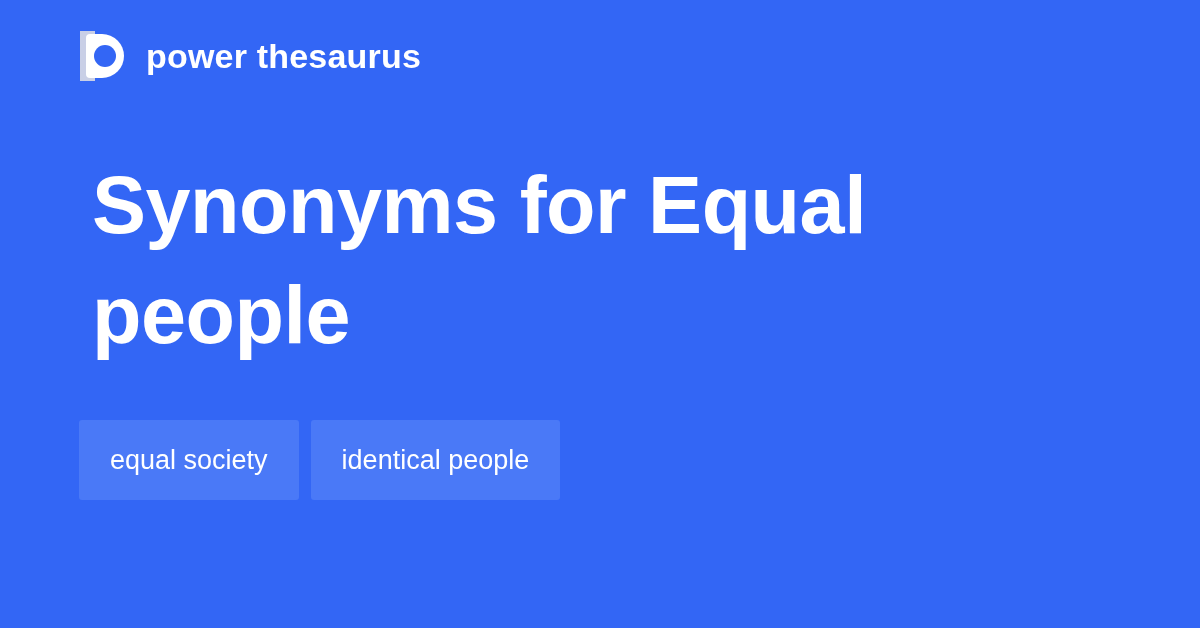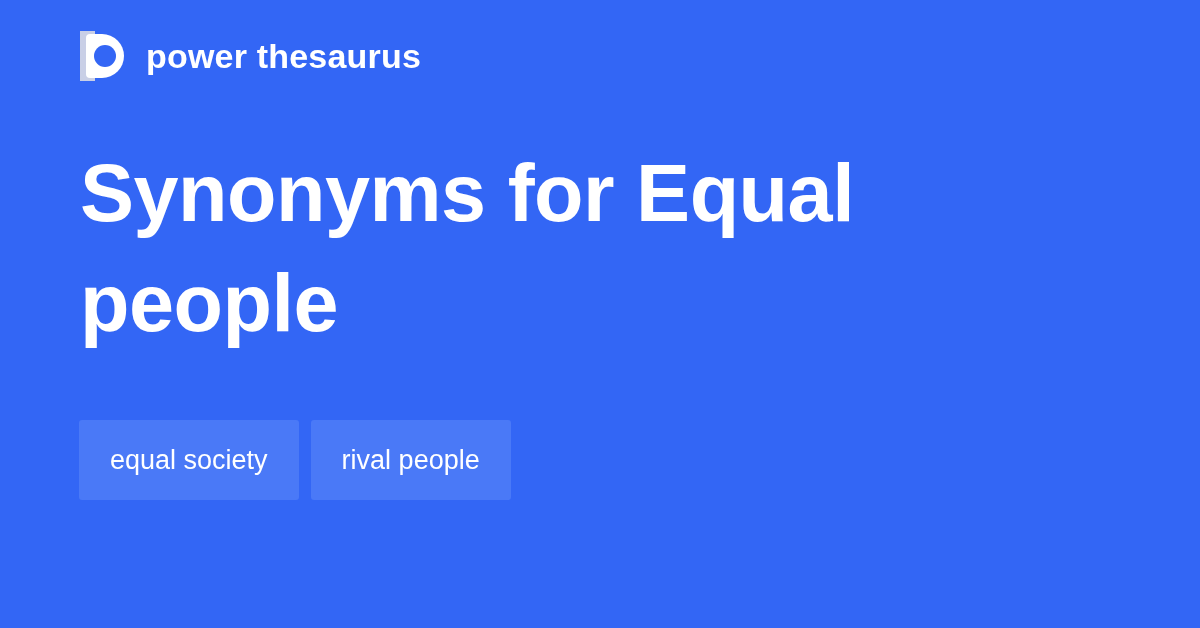--- a/index.html
+++ b/index.html
@@ -78,21 +78,21 @@
     line-height: 1;
     white-space: nowrap;
   }
 
   
   .headline {
     position: absolute;
     left: 80px;
     top: 138px;
     width: 1040px;
-    margin: 0;
+    margin: 12px;
     color: #ffffff;
     font-size: 81px;
     font-weight: 700;
     line-height: 110px;
     letter-spacing: -0.5px;
   }
 
   
   .tags {
     position: absolute;
@@ -130,16 +130,16 @@
       <span class="bowl"></span>
       <span class="counter"></span>
     </div>
     <div class="brand-name">power thesaurus</div>
   </div>
 
   <h1 class="headline">Synonyms for Equal people</h1>
 
   <div class="tags">
     <div class="tag">equal society</div>
-    <div class="tag">rival people</div>
+    <div class="tag">identical people</div>
   </div>
 
 </div>
 
 </body></html>

